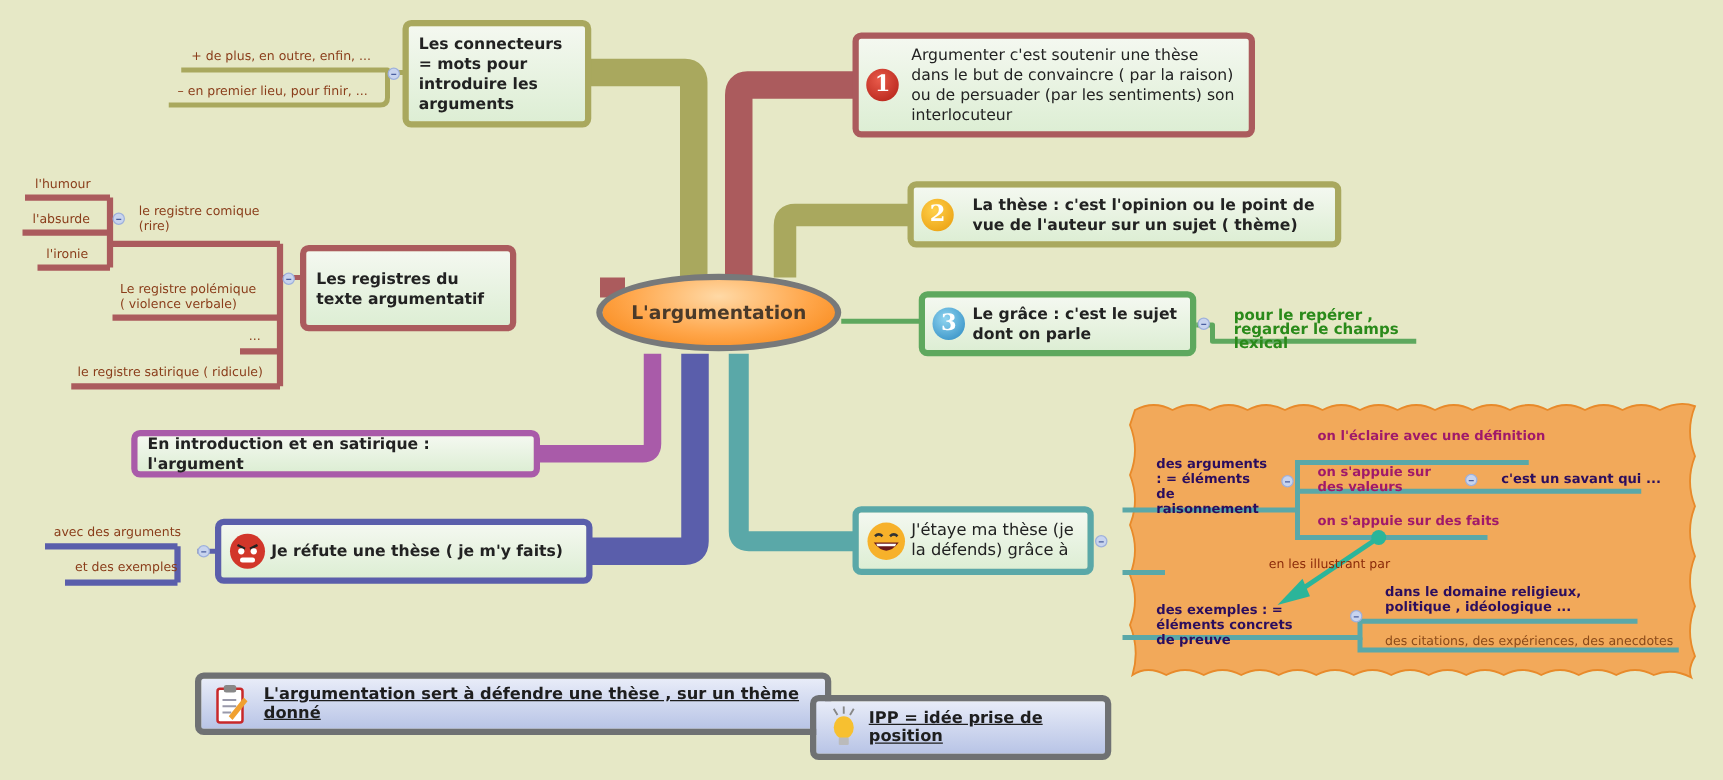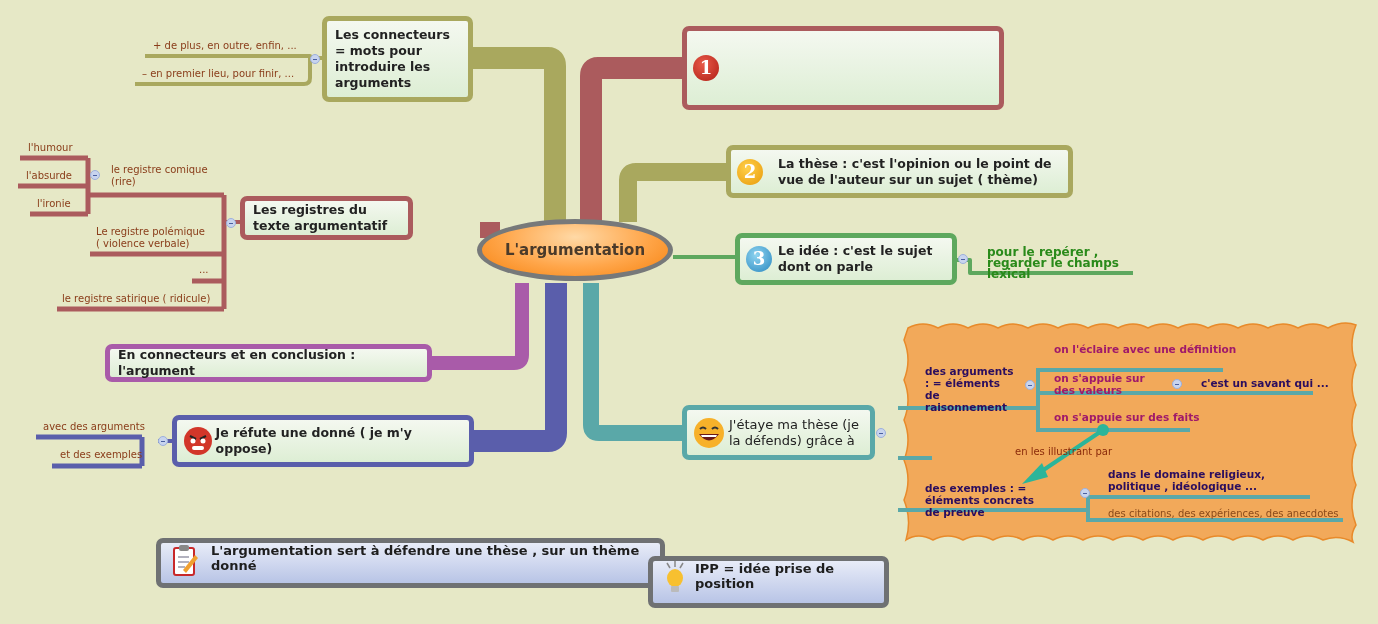--- a/index.html
+++ b/index.html
@@ -18,22 +18,22 @@
   .collapse { position:absolute; width:10px; height:10px; border-radius:50%; background:#c8d4ee;
               border:1px solid #9db0dc; box-sizing:border-box; }
   .collapse::after { content:""; position:absolute; left:2px; right:2px; top:4px; height:1px; background:#4a5fa0; }
   .badge { position:absolute; width:26px; height:26px; border-radius:50%; color:#fff; font-weight:bold;
            font-family:"DejaVu Serif", serif; font-size:18px; display:flex; align-items:center; justify-content:center; }
   .center-node { position:absolute; left:477px; top:219px; width:196px; height:62px; box-sizing:border-box;
                  border:5px solid #77797a; border-radius:50%;
                  background:radial-gradient(ellipse at 50% 25%, #ffd9a6 0%, #ffa64a 55%, #f6820f 100%);
                  display:flex; align-items:center; justify-content:center; font-weight:bold; font-size:15px; color:#4a3a2a; }
   .note { position:absolute; box-sizing:border-box; border:5px solid #6f7173; border-radius:7px;
-          background:linear-gradient(#e8ecf8, #b8c4e6); display:flex; font-weight:bold;
-          font-size:13px; color:#1e1e1e; }
+          background:linear-gradient(#e8ecf8, #b8c4e6); display:flex; align-items:center; font-weight:bold;
+          font-size:13px; color:#1e1e1e;text-decoration:underline; }
 </style>
 </head>
 <body>
 
 <svg class="lines" width="1378" height="624">
   <g fill="none" stroke-linejoin="round" stroke-linecap="butt">
 
     <path d="M472 58 L548 58 Q555 58 555 66 L555 222" stroke="#a9a85e" stroke-width="22"></path>
     <path d="M323 58 L310 58 L310 78 Q310 84 304 84 L135 84" stroke="#a9a85e" stroke-width="4"></path>
     <path d="M310 58 L310 56 L145 56" stroke="#a9a85e" stroke-width="4"></path>
@@ -93,63 +93,64 @@
   <span>L'argumentation</span>
 </div>
 
 <div class="node" style="left:322px;top:16px;width:151px;height:86px;border-color:#a9a85e;">
   <span class="txt">Les connecteurs = mots pour introduire les arguments</span>
 </div>
 <span class="collapse" style="left:310px;top:54px"></span>
 <span class="leaf" style="left:153px;top:40px">+ de plus, en outre, enfin, ...</span>
 <span class="leaf" style="left:142px;top:68px">– en premier lieu, pour finir, ...</span>
 
-<div class="node" style="left:240px;top:196px;width:173px;height:44px;border-color:#ab5b5d;">
+<div class="node" style="left:240px;top:196px;width:173px;height:69px;border-color:#ab5b5d;">
   <span class="txt">Les registres du texte argumentatif</span>
 </div>
 <span class="collapse" style="left:226px;top:218px"></span>
 <span class="collapse" style="left:90px;top:170px"></span>
 <span class="leaf" style="left:111px;top:164px;white-space:normal;width:100px">le registre comique (rire)</span>
 <span class="leaf" style="left:28px;top:142px">l'humour</span>
 <span class="leaf" style="left:26px;top:170px">l'absurde</span>
 <span class="leaf" style="left:37px;top:198px">l'ironie</span>
 <span class="leaf" style="left:96px;top:226px;white-space:normal;width:115px">Le registre polémique ( violence verbale)</span>
 <span class="leaf" style="left:199px;top:264px">...</span>
 <span class="leaf" style="left:62px;top:293px">le registre satirique ( ridicule)</span>
 
 <div class="node" style="left:105px;top:344px;width:327px;height:38px;border-color:#a95ba9;">
-  <span class="txt">En connecteurs et en conclusion : l'argument</span>
+  <span class="txt">En introduction et en satirique : l'argument</span>
 </div>
 
 <div class="node" style="left:172px;top:415px;width:302px;height:52px;border-color:#5a5eab;">
   <svg width="30" height="30" style="margin-left:6px">
     <circle cx="15" cy="15" r="14" fill="#d2362a"></circle>
     <path d="M7 10 L13 13 M23 10 L17 13" stroke="#222" stroke-width="2"></path>
     <circle cx="10" cy="15" r="2.5" fill="#fff"></circle>
       <circle cx="20" cy="15" r="2.5" fill="#fff"></circle>
     <rect x="9" y="20" width="12" height="4" rx="2" fill="#fff"></rect>
   </svg>
-  <span class="txt" style="padding-left:4px">Je réfute une donné ( je m'y oppose)</span>
+  <span class="txt" style="padding-left:4px">Je réfute une thèse ( je m'y faits)</span>
 </div>
 <span class="collapse" style="left:158px;top:436px"></span>
 <span class="leaf" style="left:43px;top:421px">avec des arguments</span>
 <span class="leaf" style="left:60px;top:449px">et des exemples</span>
 
 <div class="node" style="left:682px;top:26px;width:322px;height:84px;border-color:#ab5b5d;font-weight:normal;">
   <span class="badge" style="position:relative;margin-left:6px;flex:none;background:radial-gradient(circle at 40% 35%, #e85a4a, #b01e14);">1</span>
+  <span class="txt" style="padding-left:10px">Argumenter c'est soutenir une thèse dans le but de convaincre ( par la raison) ou de persuader (par les sentiments) son interlocuteur</span>
 </div>
 
 <div class="node" style="left:726px;top:145px;width:347px;height:53px;border-color:#a9a85e;">
   <span class="badge" style="position:relative;margin-left:6px;flex:none;background:radial-gradient(circle at 40% 35%, #ffd04a, #e89a0a);">2</span>
   <span class="txt" style="padding-left:15px">La thèse : c'est l'opinion ou le point de vue de l'auteur sur un sujet ( thème)</span>
 </div>
 
 <div class="node" style="left:735px;top:233px;width:222px;height:52px;border-color:#5ea85e;">
   <span class="badge" style="position:relative;margin-left:6px;flex:none;background:radial-gradient(circle at 40% 35%, #8fd4f0, #2a88c0);">3</span>
-  <span class="txt" style="padding-left:6px">Le idée  : c'est le sujet dont on parle</span>
+  <span class="txt" style="padding-left:6px">Le grâce  : c'est le sujet dont on parle</span>
 </div>
 <span class="collapse" style="left:958px;top:254px"></span>
 <span class="leaf" style="left:987px;top:247px;color:#2a8a1a;font-weight:bold;white-space:normal;width:150px;font-size:12px;line-height:11px">pour le repérer , regarder le champs lexical</span>
 
 <div class="node" style="left:682px;top:405px;width:193px;height:55px;border-color:#5aa8a8;font-weight:normal;">
   <svg width="32" height="32" style="margin-left:6px;flex:none">
     <circle cx="16" cy="16" r="15" fill="#f7b12a"></circle>
     <path d="M7 12 Q10 9 13 12 M19 12 Q22 9 25 12" stroke="#333" stroke-width="2" fill="none"></path>
     <path d="M6 17 Q16 30 26 17 Z" fill="#6a1a1a"></path>
     <path d="M8 18 L24 18 L23 20 L9 20 Z" fill="#fff"></path>

